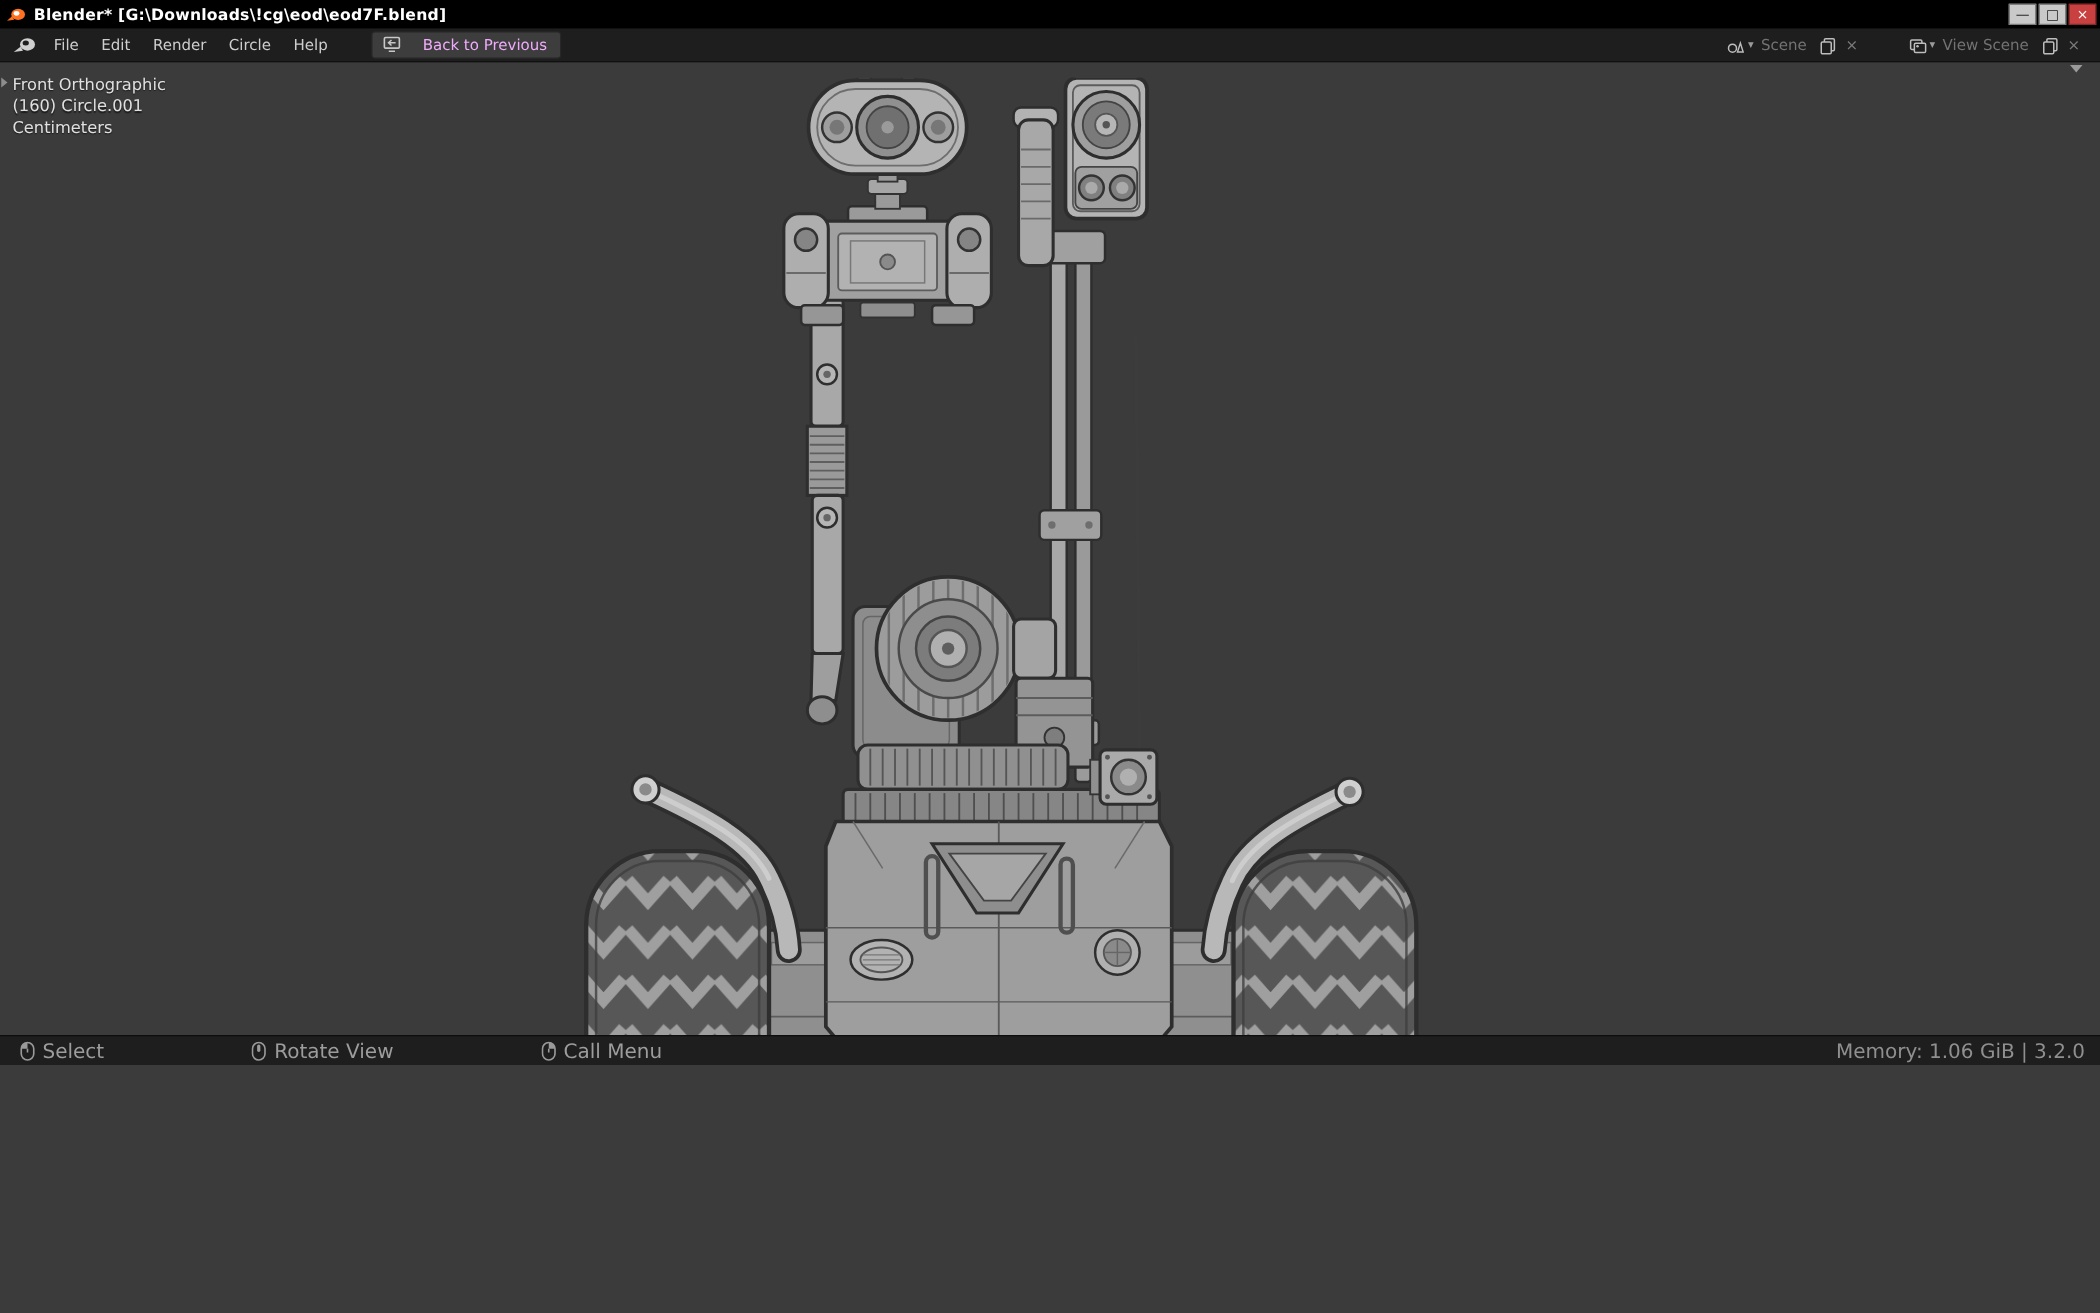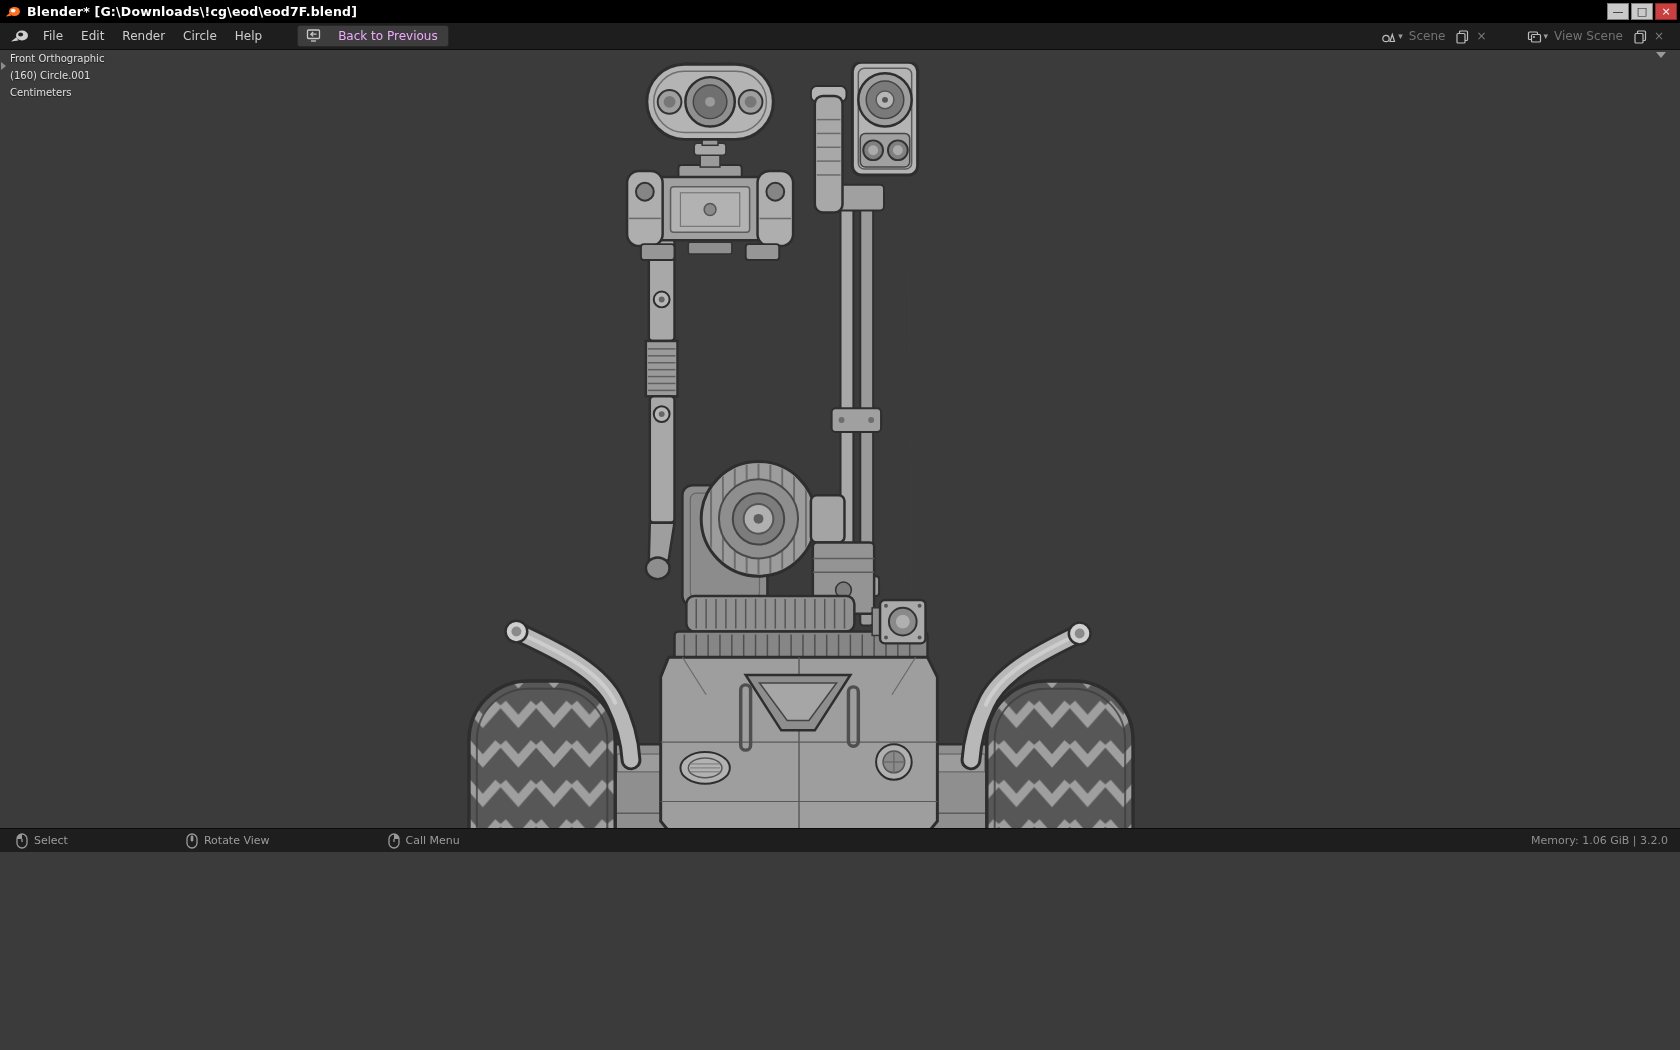--- a/index.html
+++ b/index.html
@@ -27,31 +27,31 @@
   .header-right { margin-left:auto; display:flex; align-items:center; gap:6px; padding-right:6px; }
   .selector { display:flex; align-items:center; gap:4px; }
   .selector .name { padding:0 6px 0 2px; color:#737373; }
   .drop-arrow { font-size:9px; color:#9a9a9a; margin-left:-2px; }
   .mini-x { color:#7c7c7c; font-size:12px; padding:0 2px; }
   .hdr-icon { width:15px; height:15px; display:block; }
   .cluster-gap { width:26px; }
 
   
   .viewport { position:relative; flex:1 1 auto; background:#3b3b3b; overflow:hidden; }
-  .vp-overlay { position:absolute; top:0; left:10px; color:#e0e0e0; font-size:10px; line-height:17px;
+  .vp-overlay { position:absolute; top:10px; left:10px; color:#e0e0e0; font-size:13px; line-height:17px;
                 text-shadow:0 1px 1px rgba(0,0,0,.6); }
   .vp-collapse-left { position:absolute; left:1px; top:12px; width:0; height:0;
                       border-top:4px solid transparent; border-bottom:4px solid transparent; border-left:5px solid #8d8d8d; }
   .vp-chevron-right { position:absolute; right:14px; top:2px; width:0; height:0;
                       border-left:5px solid transparent; border-right:5px solid transparent; border-top:6px solid #9a9a9a; }
   .robot-svg { position:absolute; left:465px; top:12px; }
 
   
   .statusbar { height:24px; background:#1e1e1e; border-top:1px solid #0d0d0d; display:flex; align-items:center;
-               font-size:11px; color:#9c9c9c; padding:0 12px; flex:0 0 auto; }
+               font-size:16px; color:#9c9c9c; padding:0 12px; flex:0 0 auto; }
   .hint { display:flex; align-items:center; gap:6px; }
   .hint + .hint { margin-left:118px; }
   .hint-first { margin-left:4px; }
   .mem { margin-left:auto; color:#8f8f8f; }
   .mouse-icon { width:12px; height:16px; display:block; }
 </style>
 </head>
 <body>
 
 <div class="app">

